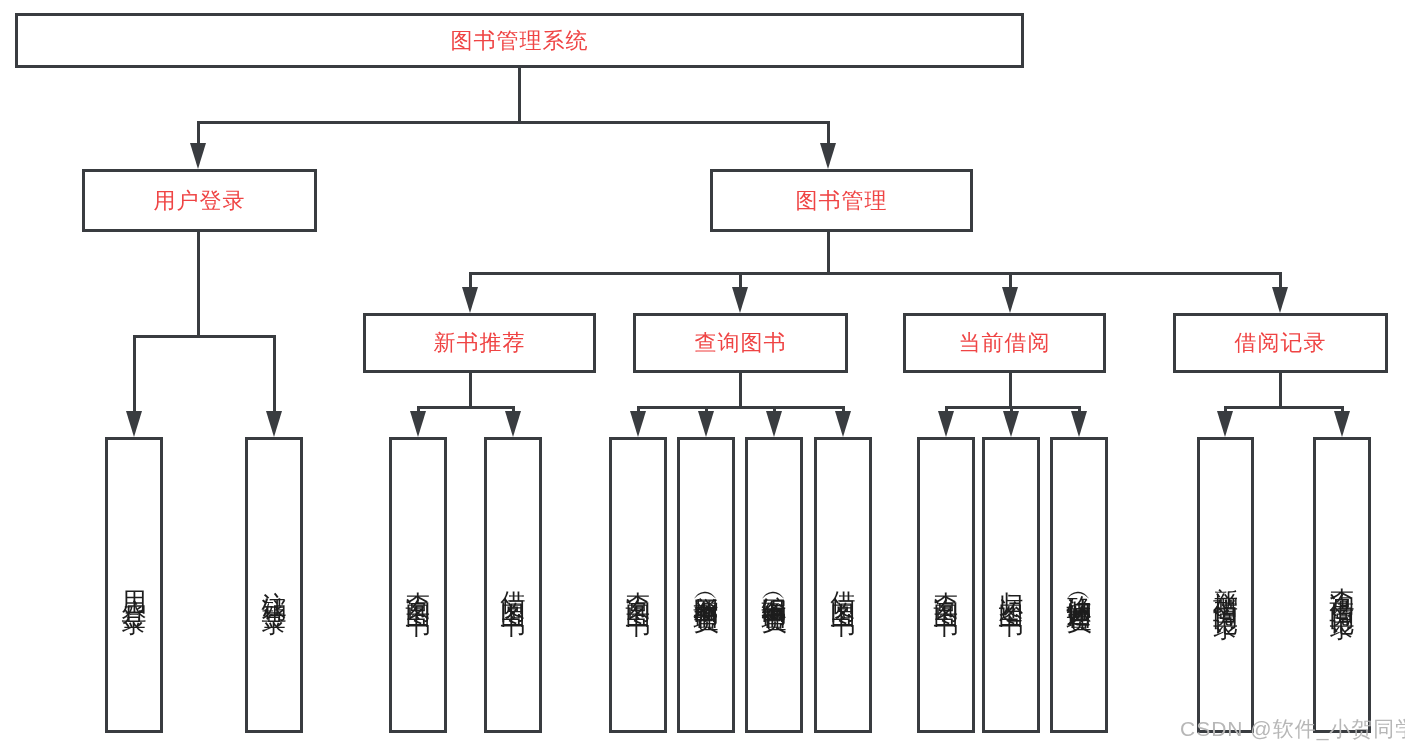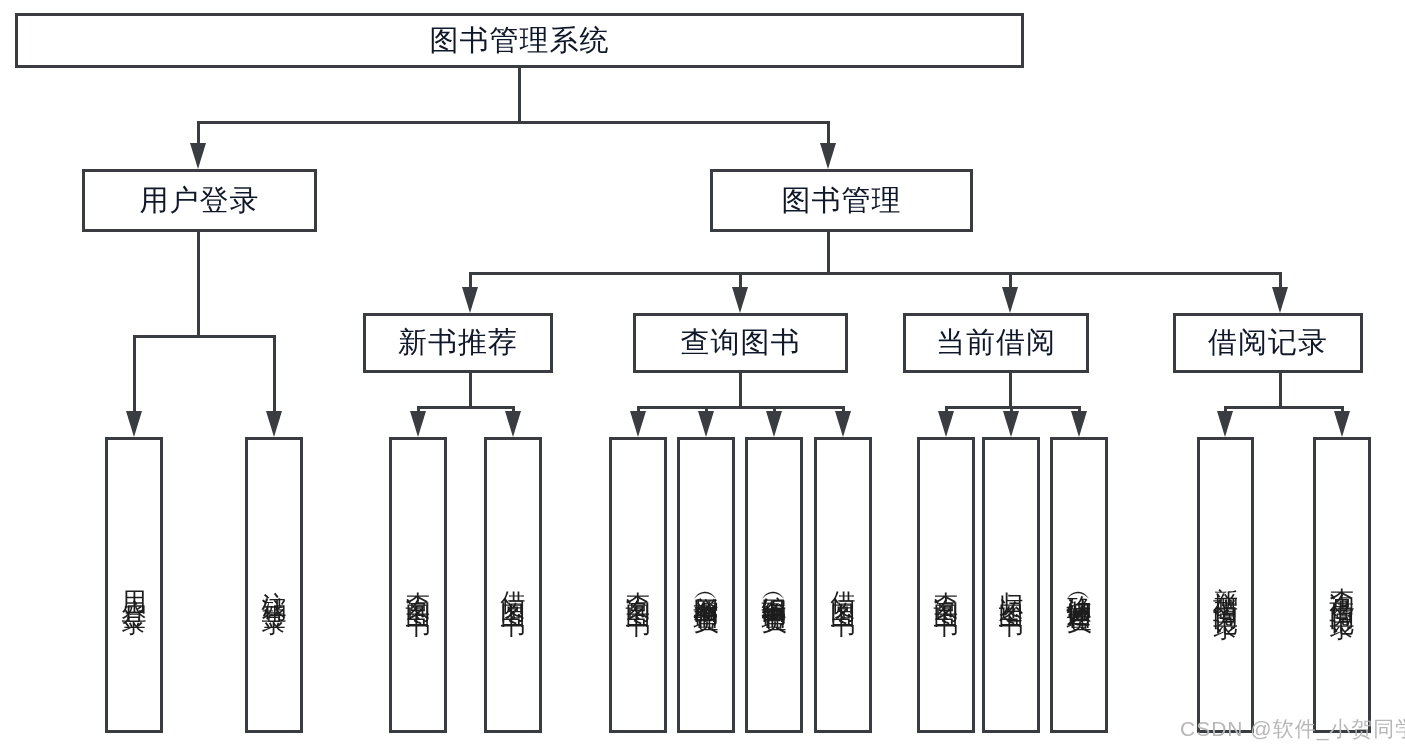--- a/index.html
+++ b/index.html
@@ -4,21 +4,21 @@
 <style>
   html,body{margin:0;padding:0;background:#ffffff;}
   #canvas{
     position:relative;width:1405px;height:747px;background:#ffffff;overflow:hidden;
     font-family:"Liberation Sans","DejaVu Sans",sans-serif;color:#1d1d1d;
   }
   .box{
     position:absolute;background:#ffffff;border:3px solid #393c40;box-sizing:border-box;
     display:flex;align-items:center;justify-content:center;
   }
-  .hlabel{font-size:29px;letter-spacing:1px;color:#0f172a;white-space:nowrap;}
+  .hlabel{font-size:22px;letter-spacing:1px;color:#ef4444;white-space:nowrap;}
   .vlabel{
     writing-mode:vertical-rl;text-orientation:mixed;
     font-size:25px;letter-spacing:7px;color:#1d1d1d;line-height:1;
   }
   .vlabel.mid{letter-spacing:6px;}
   .vlabel.long{letter-spacing:2px;}
   .vline{position:absolute;width:3px;background:#393c40;}
   .hline{position:absolute;height:3px;background:#393c40;}
   .arrow{
     position:absolute;width:0;height:0;
@@ -64,30 +64,30 @@
   <div class="hline" style="left:469px;top:272px;width:813px"></div>
   <div class="vline" style="left:469px;top:272px;height:18px"></div>
   <div class="arrow" style="left:462px;top:287px"></div>
   <div class="vline" style="left:739px;top:272px;height:18px"></div>
   <div class="arrow" style="left:732px;top:287px"></div>
   <div class="vline" style="left:1009px;top:272px;height:18px"></div>
   <div class="arrow" style="left:1002px;top:287px"></div>
   <div class="vline" style="left:1279px;top:272px;height:18px"></div>
   <div class="arrow" style="left:1272px;top:287px"></div>
 
-  <div class="box" style="left:363px;top:313px;width:190px;height:60px">
+  <div class="box" style="left:363px;top:313px;width:233px;height:60px">
     <span class="hlabel">新书推荐</span>
   </div>
   <div class="box" style="left:633px;top:313px;width:215px;height:60px">
     <span class="hlabel">查询图书</span>
   </div>
-  <div class="box" style="left:903px;top:313px;width:186px;height:60px">
+  <div class="box" style="left:903px;top:313px;width:203px;height:60px">
     <span class="hlabel">当前借阅</span>
   </div>
-  <div class="box" style="left:1173px;top:313px;width:190px;height:60px">
+  <div class="box" style="left:1173px;top:313px;width:215px;height:60px">
     <span class="hlabel">借阅记录</span>
   </div>
 
   <div class="vline" style="left:469px;top:373px;height:36px"></div>
   <div class="hline" style="left:417px;top:406px;width:98px"></div>
   <div class="vline" style="left:417px;top:406px;height:9px"></div>
   <div class="arrow" style="left:410px;top:411px"></div>
   <div class="vline" style="left:512px;top:406px;height:9px"></div>
   <div class="arrow" style="left:505px;top:411px"></div>
 

